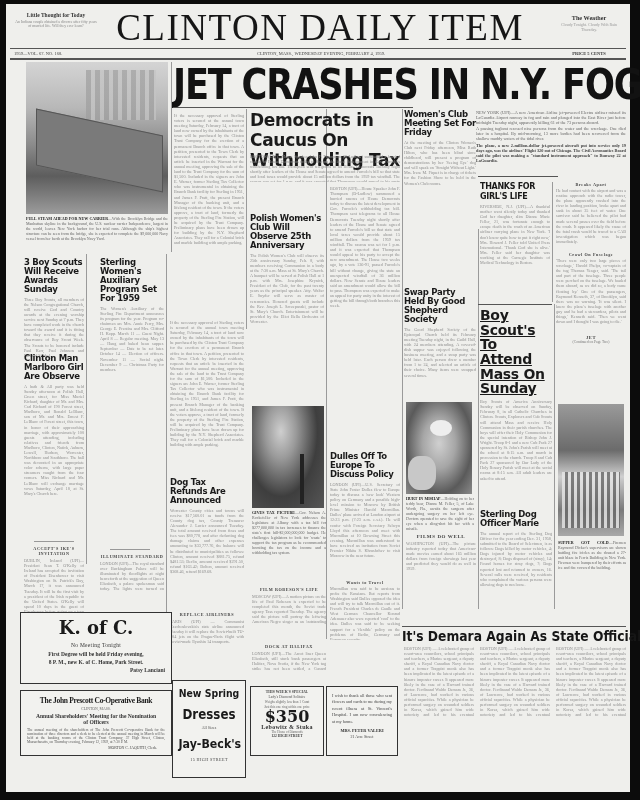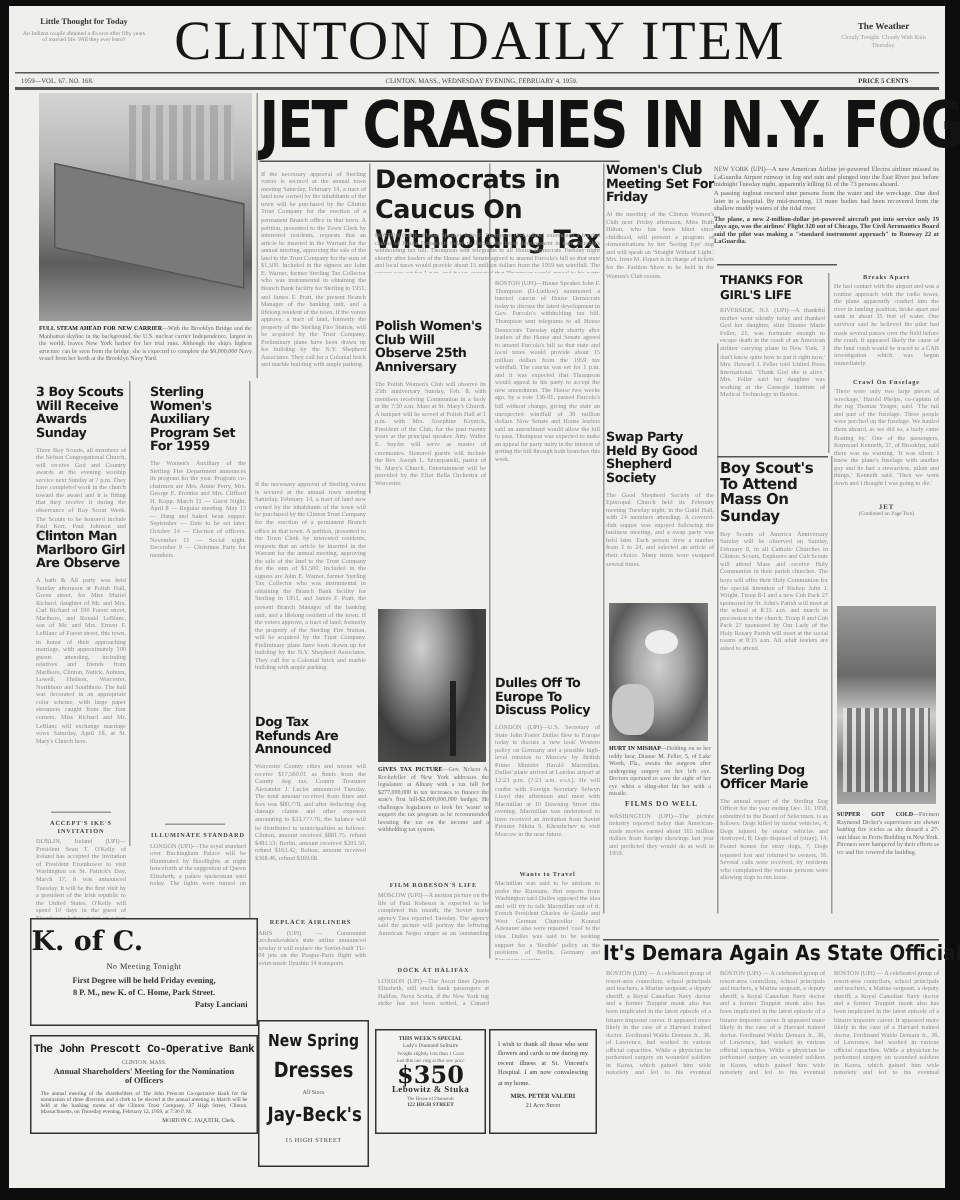--- a/index.html
+++ b/index.html
@@ -90,21 +90,21 @@
     <div class="small-head" style="font-size:4.2px;">Breaks Apart</div>
     <div class="body-text" style="margin-top:1px;height:62px;">He had contact with the airport and was a routine approach with the radio tower, the plane apparently crashed into the river in landing position, broke apart and sank in about 35 feet of water. One survivor said he believed the pilot had made several passes over the field before the crash. It appeared likely the cause of the fatal crash would be traced to a CAB investigation which was begun immediately.</div>
     <div class="small-head" style="font-size:4.2px;margin-top:2px;">Crawl On Fuselage</div>
     <div class="body-text" style="margin-top:1px;height:76px;">'There were only two large pieces of wreckage,' Harold Phelps, co-captain of the tug Thomas Yeager, said. 'The tail and part of the fuselage. Three people were perched on the fuselage. We hauled them aboard, as we did so, a body came floating by.' One of the passengers, Raymond Kenneth, 37, of Brooklyn, said there was no warning. 'It was silent. I knew the plane's fuselage with another guy and he had a stewardess, pilots and things,' Kenneth said. 'Then we went down and I thought I was going to die.'</div>
     <div class="small-head" style="font-size:4.6px;margin-top:1px;">JET</div>
     <div style="font-family:'Liberation Serif',serif;font-size:3.6px;text-align:center;color:#777;">(Continued on Page Two)</div>
   </div>
   <div class="rule" style="left:472px;top:300px;width:74px;height:1px;"></div>
 
   <div class="abs" style="left:474px;top:304px;width:72px;">
-    <div class="hl" style="font-size:10px;">Boy Scout's To Attend Mass On Sunday</div>
+    <div class="hl" style="font-size:14px;text-decoration:underline;">Boy Scout's To Attend Mass On Sunday</div>
     <div class="body-text" style="margin-top:3px;height:176px;">Boy Scouts of America Anniversary Sunday will be observed on Sunday, February 8, in all Catholic Churches in Clinton. Scouts, Explorers and Cub Scouts will attend Mass and receive Holy Communion in their parish churches. The boys will offer their Holy Communion for the special intention of Bishop John J. Wright. Troop 8-1 and a new Cub Pack 27 sponsored by St. John's Parish will meet at the school at 8:15 a.m. and march in procession to the church. Troop 8 and Cub Pack 27 sponsored by Our Lady of the Holy Rosary Parish will meet at the social rooms at 8:15 a.m. All adult leaders are asked to attend.</div>
   </div>
 
   <div class="abs" style="left:398px;top:284px;width:72px;">
     <div class="hl" style="font-size:8.5px;">Swap Party Held By Good Shepherd Society</div>
     <div class="body-text" style="margin-top:3px;height:66px;">The Good Shepherd Society of the Episcopal Church held its February meeting Tuesday night, in the Guild Hall, with 24 members attending. A covered-dish supper was enjoyed following the business meeting, and a swap party was held later. Each person drew a number from 1 to 24, and selected an article of their choice. Many items were swapped several times.</div>
   </div>
 
   <div class="photo" style="left:400px;top:398px;width:66px;height:92px;background:radial-gradient(ellipse at 50% 45%,#d0d0d0 0%,#a6a6a6 35%,#5a5a5a 70%,#8a8a8a 100%);">
     <div style="position:absolute;left:24px;top:18px;width:22px;height:16px;background:#eee;border-radius:50%;"></div>
@@ -188,29 +188,29 @@
     <div class="body-text" style="margin-top:1px;height:54px;">Macmillan was said to be anxious to probe the Russians. But reports from Washington said Dulles opposed the idea and will try to talk Macmillan out of it. French President Charles de Gaulle and West German Chancellor Konrad Adenauer also were reported 'cool' to the idea. Dulles was said to be seeking support for a 'flexible' policy on the problems of Berlin, Germany and European security.</div>
   </div>
 
   <div class="rule" style="left:396px;top:622px;width:224px;height:1px;"></div>
   <div class="abs" style="left:396px;top:624px;width:230px;font-family:'DejaVu Sans',sans-serif;font-weight:bold;font-size:14px;line-height:16px;color:#161616;white-space:nowrap;transform:scaleX(0.88);transform-origin:left top;">It's Demara Again As State Official</div>
   <div class="body-text" style="position:absolute;left:398px;top:642px;width:70px;height:72px;">BOSTON (UPI) — A celebrated group of resort-area councilors, school principals and teachers, a Marine sergeant, a deputy sheriff, a Royal Canadian Navy doctor and a former Trappist monk also has been implicated in the latest episode of a bizarre imposter career. It appeared more likely in the case of a Harvard trained doctor. Ferdinand Waldo Demara Jr., 36, of Lawrence, had worked in various official capacities. While a physician he performed surgery on wounded soldiers in Korea, which gained him wide notoriety and led to his eventual unmasking.</div>
   <div class="body-text" style="position:absolute;left:474px;top:642px;width:70px;height:72px;">BOSTON (UPI) — A celebrated group of resort-area councilors, school principals and teachers, a Marine sergeant, a deputy sheriff, a Royal Canadian Navy doctor and a former Trappist monk also has been implicated in the latest episode of a bizarre imposter career. It appeared more likely in the case of a Harvard trained doctor. Ferdinand Waldo Demara Jr., 36, of Lawrence, had worked in various official capacities. While a physician he performed surgery on wounded soldiers in Korea, which gained him wide notoriety and led to his eventual unmasking.</div>
   <div class="body-text" style="position:absolute;left:550px;top:642px;width:70px;height:72px;">BOSTON (UPI) — A celebrated group of resort-area councilors, school principals and teachers, a Marine sergeant, a deputy sheriff, a Royal Canadian Navy doctor and a former Trappist monk also has been implicated in the latest episode of a bizarre imposter career. It appeared more likely in the case of a Harvard trained doctor. Ferdinand Waldo Demara Jr., 36, of Lawrence, had worked in various official capacities. While a physician he performed surgery on wounded soldiers in Korea, which gained him wide notoriety and led to his eventual unmasking.</div>
 
   <div class="box" style="left:14px;top:608px;width:150px;height:70px;">
-    <div style="font-family:'DejaVu Serif',serif;font-weight:bold;font-size:18px;margin-top:4px;color:#1a1a1a;">K. of C.</div>
+    <div style="font-family:'DejaVu Serif',serif;font-weight:bold;font-size:18px;text-align:center;margin-top:4px;color:#1a1a1a;">K. of C.</div>
     <div style="font-family:'Liberation Serif',serif;font-size:5.5px;text-align:center;margin-top:4px;color:#333;letter-spacing:.3px;">No Meeting Tonight</div>
     <div style="font-family:'Liberation Serif',serif;font-size:5.5px;font-weight:bold;text-align:center;margin-top:3px;color:#333;">First Degree will be held Friday evening,</div>
     <div style="font-family:'Liberation Serif',serif;font-size:5.5px;font-weight:bold;text-align:center;margin-top:2px;color:#333;">8 P. M., new K. of C. Home, Park Street.</div>
     <div style="font-family:'Liberation Serif',serif;font-size:5.5px;font-weight:bold;text-align:right;margin:2px 6px 0 0;color:#333;">Patsy Lanciani</div>
   </div>
 
   <div class="box" style="left:14px;top:686px;width:150px;height:64px;">
-    <div style="font-family:Liberation Mono, monospace;font-weight:bold;font-size:7.5px;text-align:center;margin-top:5px;color:#1a1a1a;letter-spacing:-0.3px;white-space:nowrap;">The John Prescott Co-Operative Bank</div>
+    <div style="font-family:Liberation Serif, serif;font-weight:bold;font-size:7.5px;text-align:center;margin-top:5px;color:#1a1a1a;letter-spacing:-0.3px;white-space:nowrap;">The John Prescott Co-Operative Bank</div>
     <div style="font-family:'Liberation Serif',serif;font-size:3.8px;text-align:center;margin-top:2px;color:#666;">CLINTON, MASS.</div>
     <div style="font-family:'Liberation Serif',serif;font-weight:bold;font-size:5.6px;line-height:6.4px;text-align:center;margin:2px 14px 0;color:#333;">Annual Shareholders' Meeting for the Nomination of Officers</div>
     <div style="font-family:'Liberation Serif',serif;font-size:3.6px;line-height:4.2px;text-align:justify;margin:2px 6px 0;color:#555;height:18px;overflow:hidden;">The annual meeting of the shareholders of The John Prescott Co-operative Bank for the nomination of three directors and a clerk to be elected at the annual meeting in March will be held at the banking rooms of the Clinton Trust Company, 37 High Street, Clinton, Massachusetts, on Thursday evening, February 12, 1959, at 7:30 P. M.</div>
     <div style="font-family:'Liberation Serif',serif;font-size:3.8px;text-align:right;margin-right:14px;color:#444;">MORTON C. JAQUITH, Clerk.</div>
   </div>
 
   <div class="box" style="left:166px;top:654px;width:72px;height:96px;margin-top:22px;">
     <div style="font-family:'DejaVu Sans',sans-serif;font-weight:bold;font-size:11px;text-align:center;margin-top:6px;color:#1a1a1a;white-space:nowrap;transform:scaleX(0.85);">New Spring</div>
     <div style="font-family:'DejaVu Sans',sans-serif;font-weight:bold;font-size:14px;text-align:center;margin-top:6px;color:#1a1a1a;transform:scaleX(0.85);">Dresses</div>
     <div style="font-family:'Liberation Serif',serif;font-size:4px;text-align:center;margin-top:3px;color:#555;">All Sizes</div>

